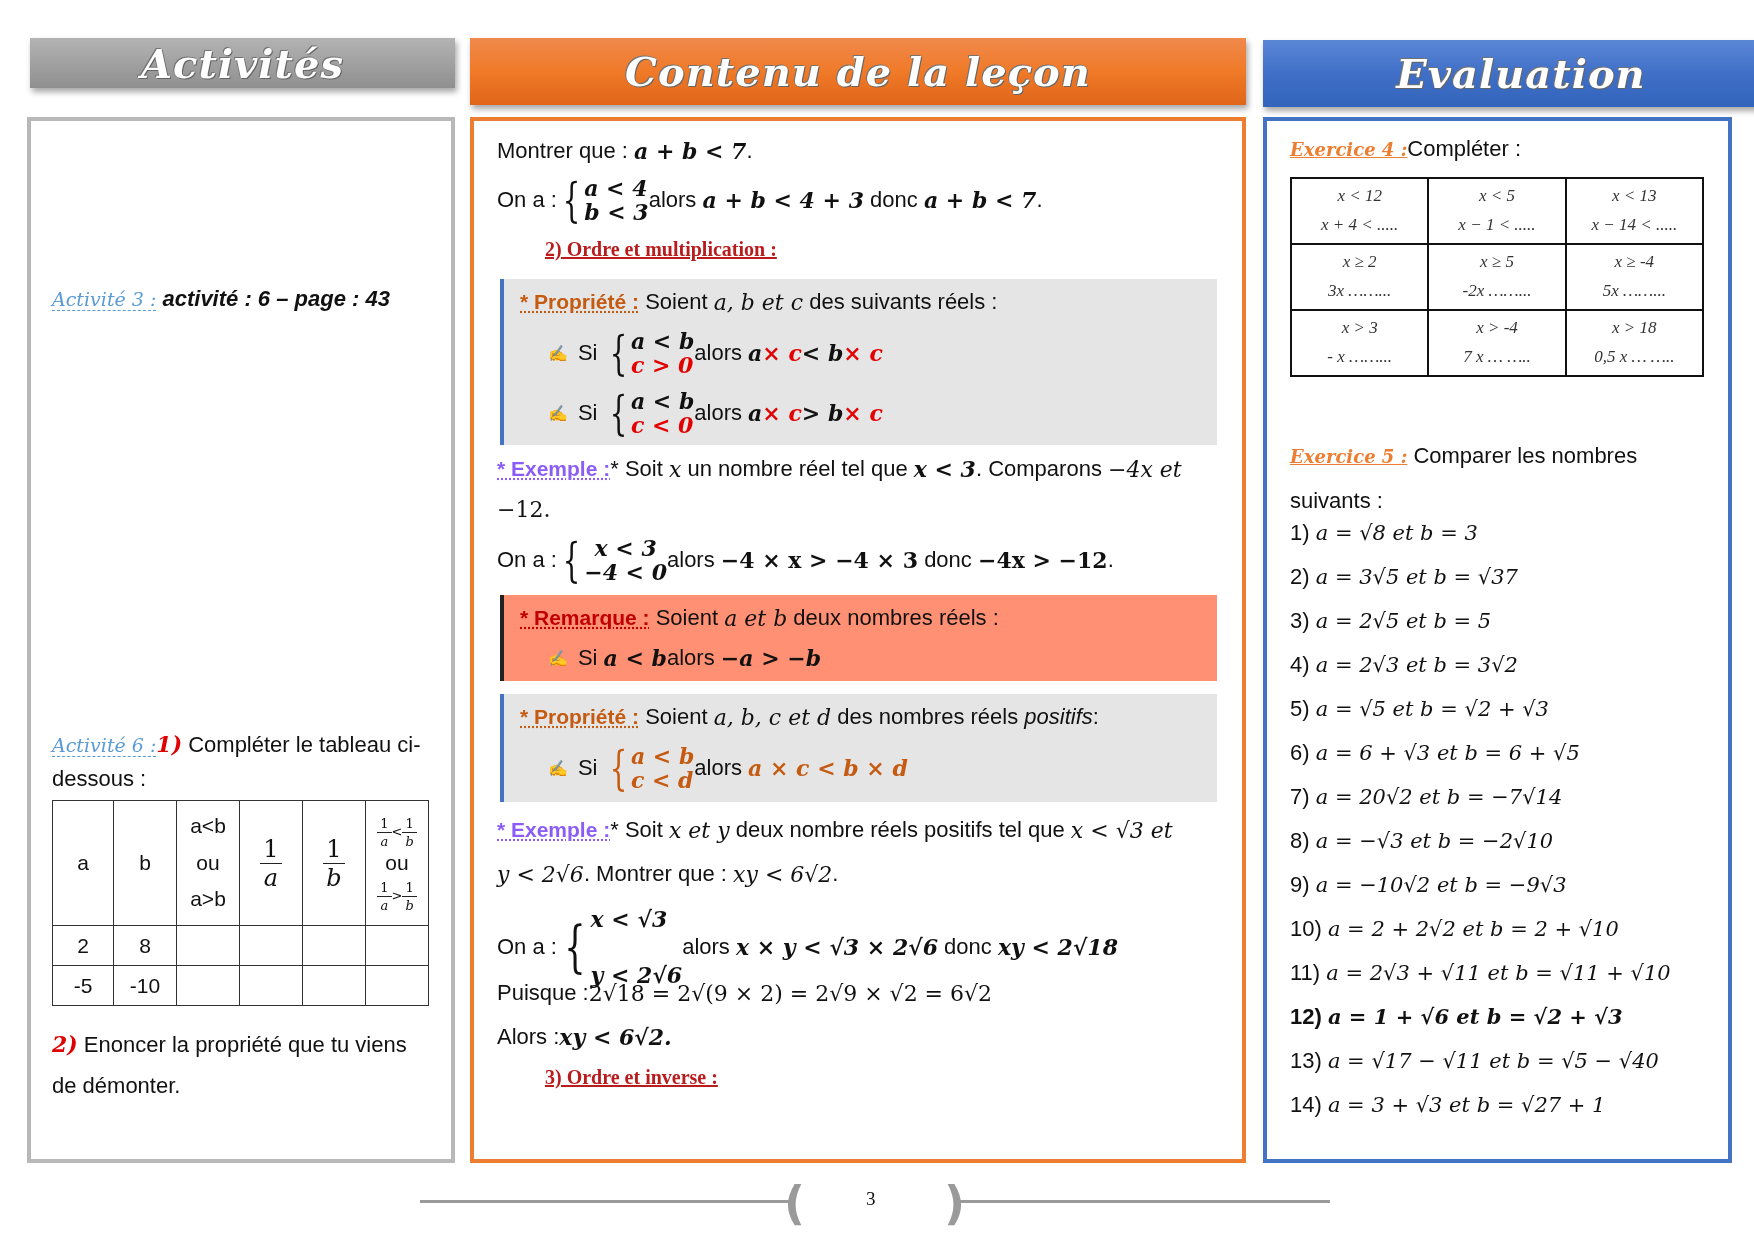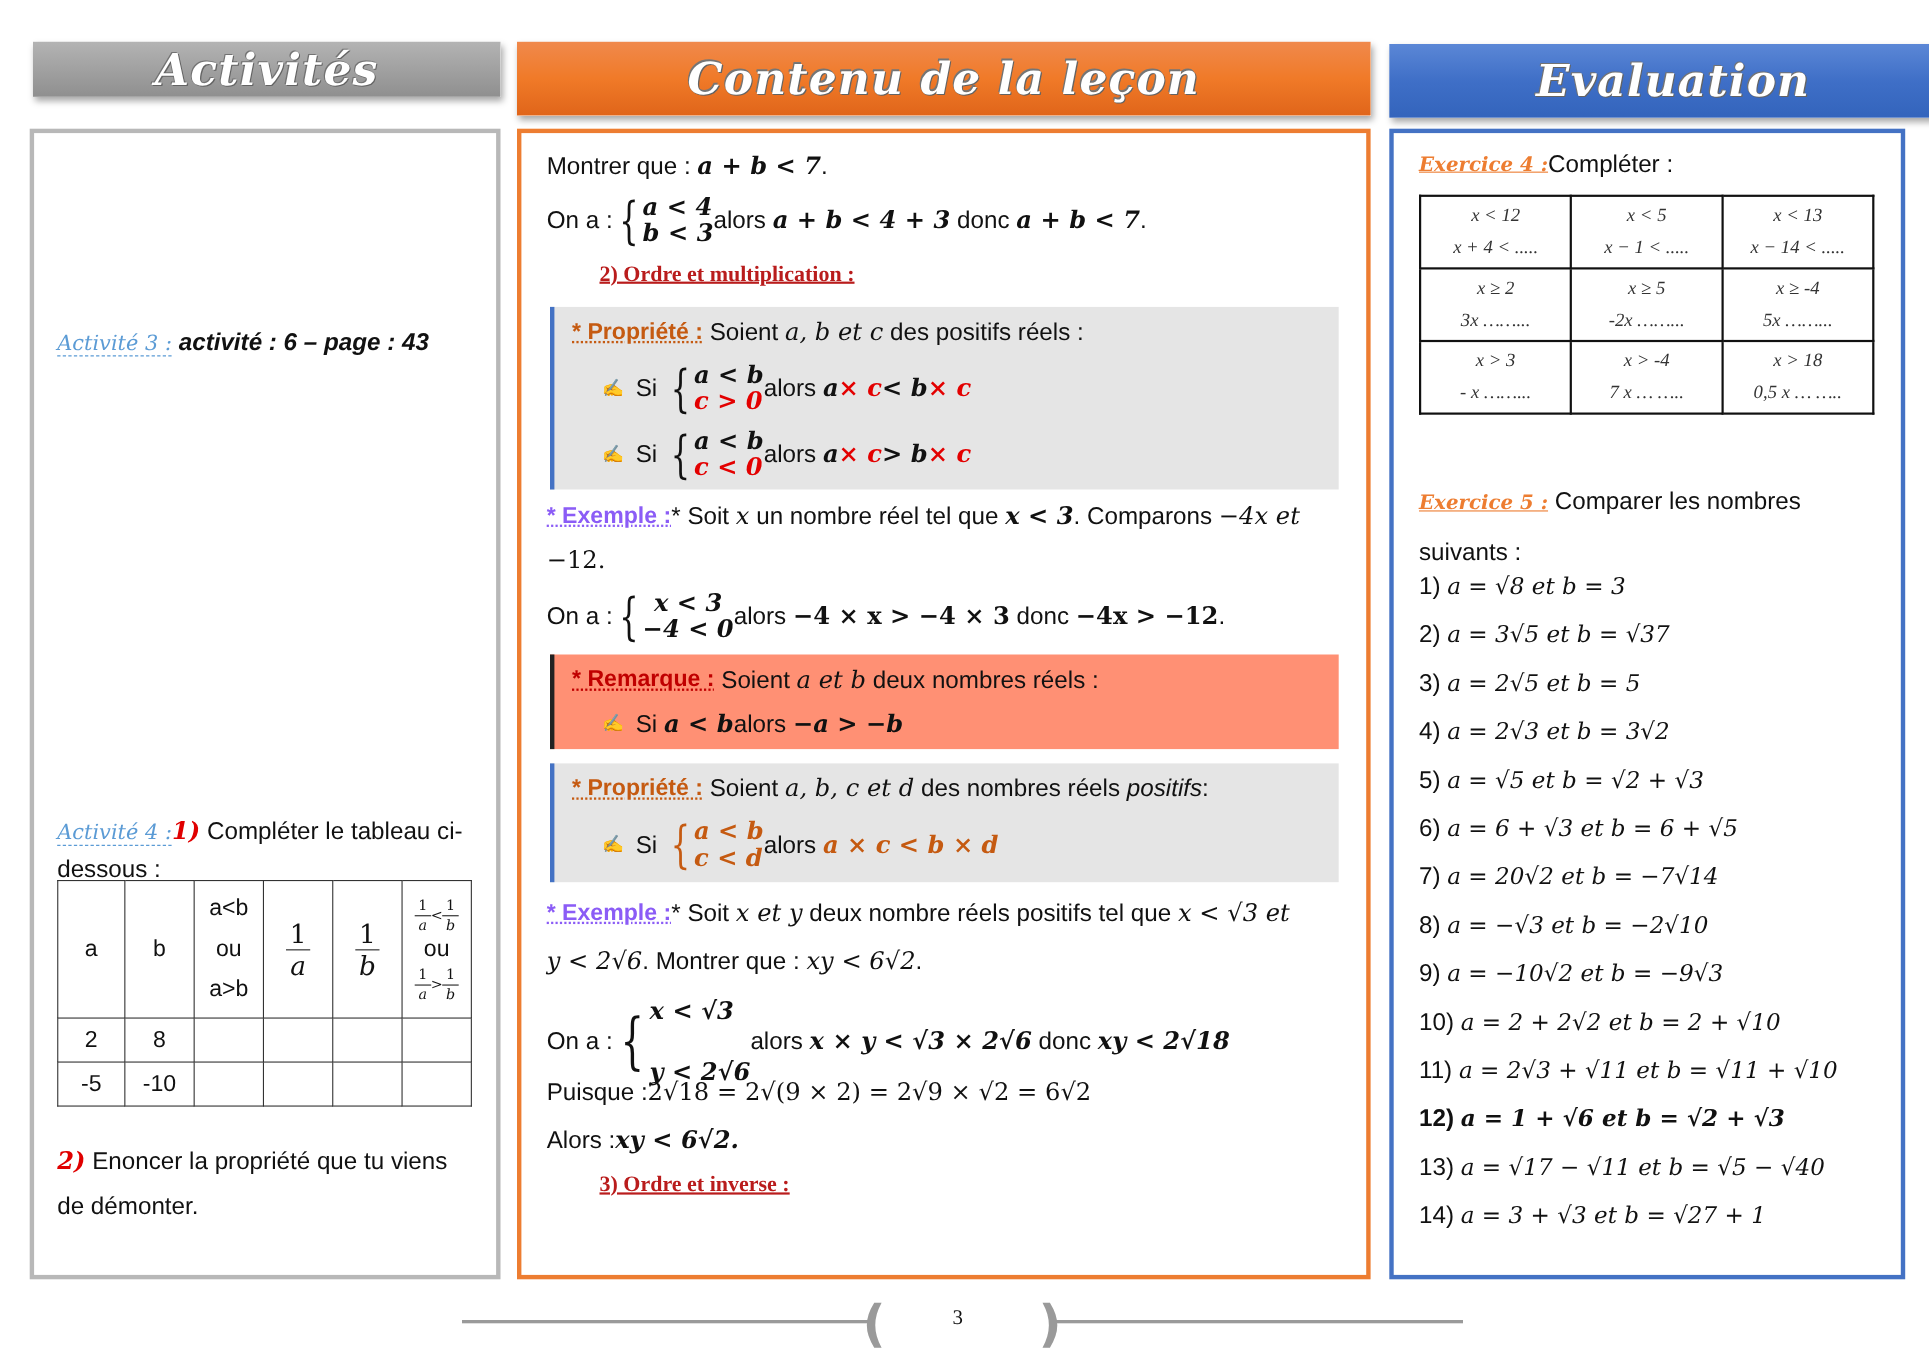--- a/index.html
+++ b/index.html
@@ -15,21 +15,21 @@
   .hdr-orange { left:470px; top:38px; width:776px; height:67px;
               background:linear-gradient(#f0894c,#f07a28 50%,#e0651a); }
   .hdr-blue { left:1263px; top:40px; width:516px; height:67px;
               background:linear-gradient(#5b87d6,#3f6fc7 50%,#3364bc); }
   .panel { position:absolute; top:117px; height:1046px; box-sizing:border-box; background:#fff; }
   .panel-gray { left:27px; width:428px; border:4px solid #b8b8b8; }
   .panel-orange { left:470px; width:776px; border:4px solid #ed7d31; }
   .panel-blue { left:1263px; width:469px; border:4px solid #4472c4; }
 
   .abs { position:absolute; }
-  .t20 { font-size:22px; line-height:1.2;margin-top:12px; }
+  .t20 { font-size:22px; line-height:1.2; }
   .script { font-family:"DejaVu Serif", serif; font-style:italic; font-weight:bold; }
   .act-label { color:#5b9bd5; font-family:"DejaVu Serif", serif; font-style:italic; font-size:19px;
                border-bottom:1px dashed #5b9bd5; }
   .red { color:#e00000; }
   .math { font-family:"DejaVu Serif", serif; font-style:italic; }
   .mathb { font-family:"DejaVu Serif", serif; font-style:italic; font-weight:bold; }
   .num { font-family:"DejaVu Serif", serif; }
   .numb { font-family:"DejaVu Serif", serif; font-weight:bold; }
 
   
@@ -89,21 +89,21 @@
 <div class="panel panel-gray"></div>
 <div class="panel panel-orange"></div>
 <div class="panel panel-blue"></div>
 
 <div class="abs t20" style="left:52px;top:286px;white-space:nowrap;">
   <span class="act-label">Activité 3 :</span>
   <span style="font-weight:bold;font-style:italic;">activité : 6 – page : 43</span>
 </div>
 
 <div class="abs t20" style="left:52px;top:727px;width:370px;line-height:1.55;">
-  <span class="act-label">Activité 4 :</span><span class="red script">1)</span>
+  <span class="act-label">Activité 6 :</span><span class="red script">1)</span>
   <span>Compléter le tableau ci-</span><br>
   <span>dessous :</span>
 </div>
 
 <table class="act4">
   <tbody>
       <tr style="height:125px;">
     <td style="width:60px;">a</td>
     <td style="width:62px;">b</td>
     <td style="width:62px;line-height:1.75;">
@@ -179,21 +179,21 @@
         <span>b &lt; 3</span>
       </span>
     </span>
   <span> alors </span>&nbsp;<span class="mathb">a + b &lt; 4 + 3</span>&nbsp;<span> donc </span>&nbsp;<span class="mathb">a + b &lt; 7</span><span>.</span>
 </div>
 
 <div class="abs heading-green" style="left:545px;top:238px;">2) Ordre et multiplication :</div>
 
 <div class="box-blue" style="top:279px;height:166px;">
   <div class="line" style="left:16px;top:10px;">
-    <span class="lbl-prop">* Propriété :</span>&nbsp;<span> Soient </span>&nbsp;<span class="math">a, b et c</span>&nbsp;<span> des positifs réels :</span>
+    <span class="lbl-prop">* Propriété :</span>&nbsp;<span> Soient </span>&nbsp;<span class="math">a, b et c</span>&nbsp;<span> des suivants réels :</span>
   </div>
   <div class="line" style="left:44px;top:50px;">
     <span class="pen">✍</span><span>Si</span>&nbsp;
     <span class="sys">
         <span class="brace">{</span>
         <span class="lines mathb">
           <span>a &lt; b</span>
           <span class="c-red">c &gt; 0</span>
         </span>
       </span>

